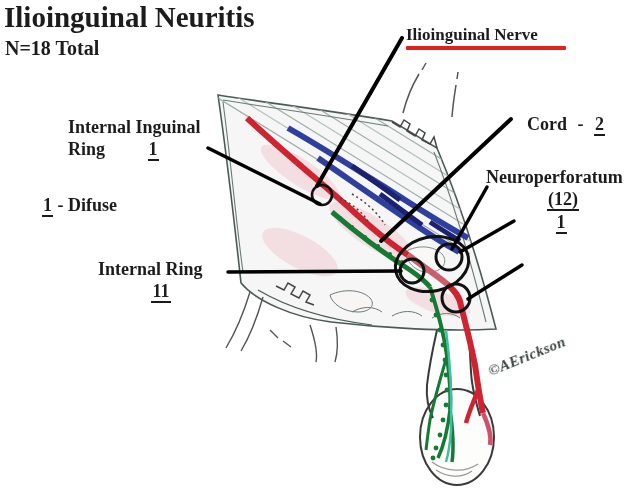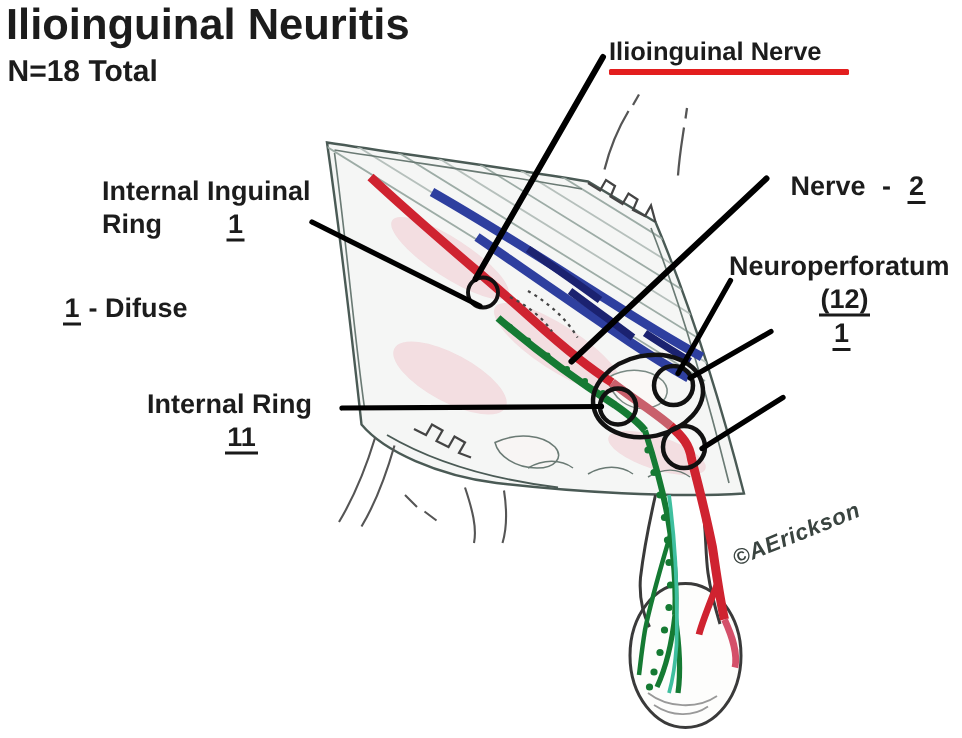--- a/index.html
+++ b/index.html
@@ -1,17 +1,17 @@
 <!DOCTYPE html>
 <html><head>
 <meta charset="utf-8">
 <style>
   html,body{margin:0;padding:0;background:#ffffff;}
   .canvas{position:relative;width:641px;height:492px;background:#ffffff;overflow:hidden;
-          font-family:Liberation Sans, sans-serif;color:#1c1c1c;}
+          font-family:Liberation Serif, serif;color:#1c1c1c;}
   .abs{position:absolute;}
   .title{font-size:29px;font-weight:bold;letter-spacing:0px;}
   .subtitle{font-size:20px;font-weight:bold;}
   .lbl{font-size:18px;font-weight:bold;line-height:22px;white-space:nowrap;}
   .lbl-sm{font-size:17px;font-weight:bold;line-height:20px;white-space:nowrap;}
   .u{display:inline-block;border-bottom:2.5px solid #1a1a1a;line-height:1.0;padding:0 1px 1px 1px;}
   .center{text-align:center;}
   .redbar{height:3.5px;background:#e31e1e;border-radius:1px;}
   .sig{font-size:15px;font-style:italic;font-weight:bold;color:#3a4440;
        transform:rotate(-22deg);letter-spacing:0.5px;}
@@ -182,21 +182,21 @@
   </div>
 
   <div class="abs lbl" style="left:98px;top:258px;width:126px;">
     <div>Internal Ring</div>
     <div class="center">
       <span class="u">11</span>
     </div>
   </div>
 
   <div class="abs lbl" style="left:527px;top:113px;">
-    <span>Nerve</span>
+    <span>Cord</span>
     <span style="margin:0 6px;">-</span>
     <span class="u">2</span>
   </div>
 
   <div class="abs lbl" style="left:486px;top:166px;width:154px;">
     <div>Neuroperforatum</div>
     <div class="center">
       <span class="u">(12)</span>
     </div>
   </div>

